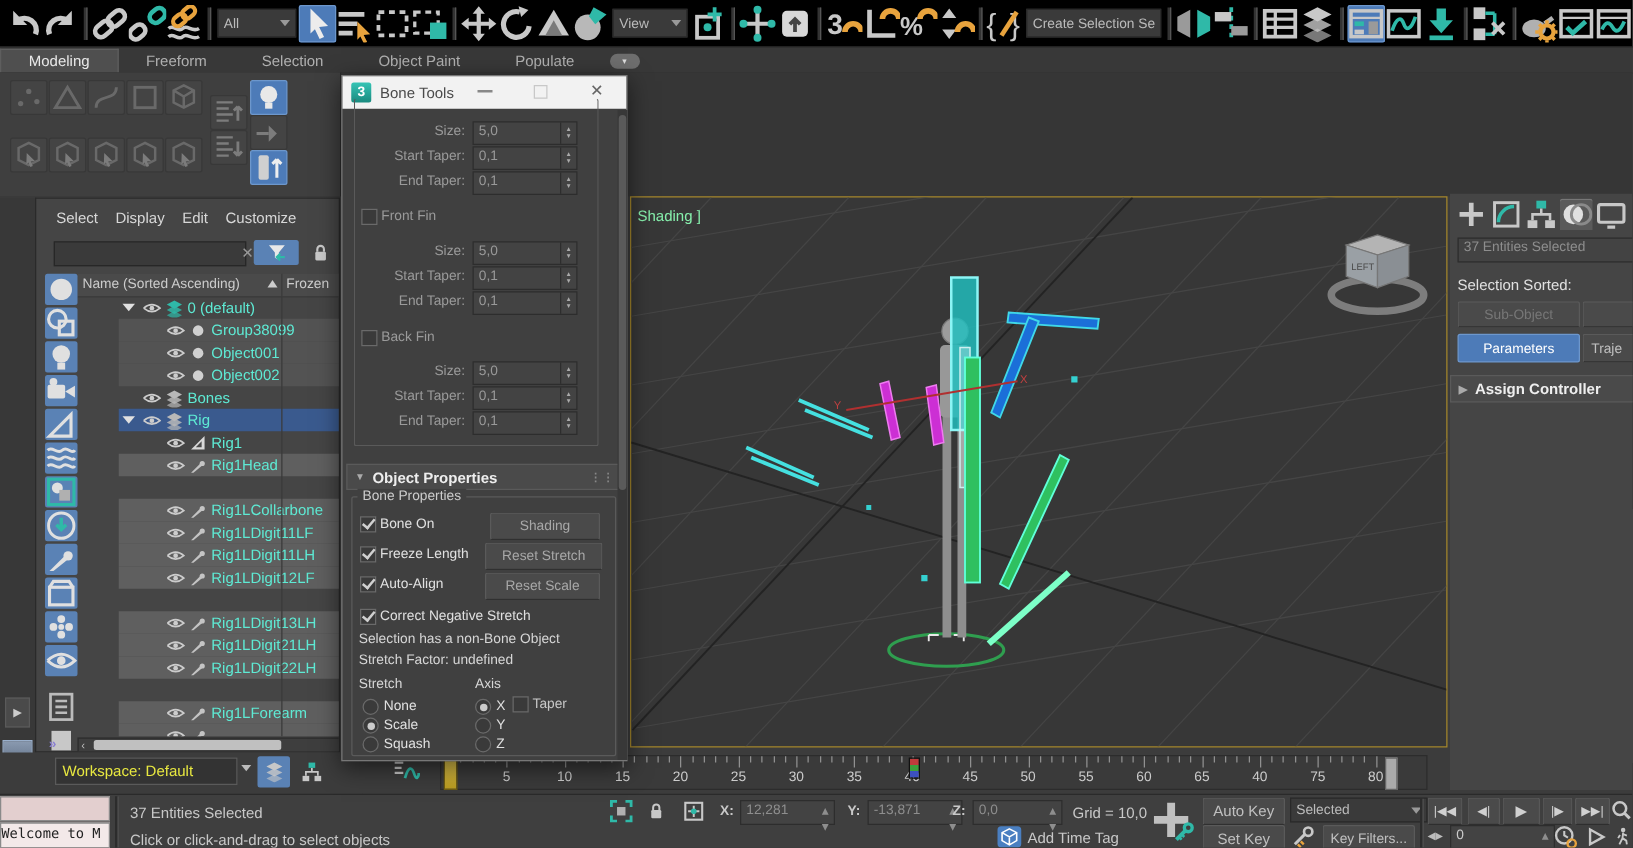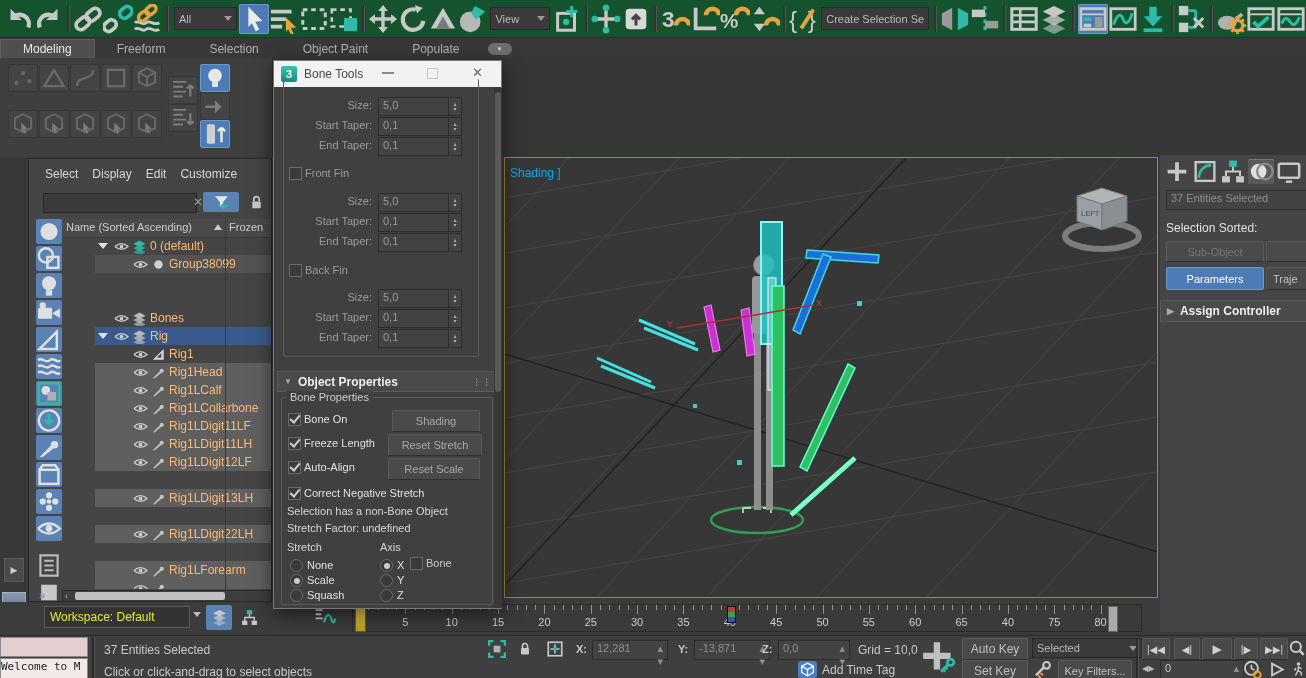--- a/index.html
+++ b/index.html
@@ -1,20 +1,20 @@
 <!DOCTYPE html>
 <html><head>
 <meta charset="utf-8">
 <style>
   html,body{margin:0;padding:0}
   body{width:1306px;height:678px;overflow:hidden;background:#3c3c3c;
        font-family:"Liberation Sans",sans-serif;font-size:12px;color:#c8c8c8;position:relative}
   .abs{position:absolute}
   
-  #toolbar{left:0;top:0;width:1306px;height:38px;background:#14532d;border-bottom:1px solid #2e2e2e;
+  #toolbar{left:0;top:0;width:1306px;height:38px;background:#000000;border-bottom:1px solid #2e2e2e;
            display:flex;align-items:center;padding-left:4px;box-sizing:border-box}
   .tbtn{width:30px;height:30px;min-width:30px;display:flex;align-items:center;justify-content:center;border-radius:2px}
   .tbtn svg{width:21px;height:21px}
   .tbtn.active{background:#4d7bb8;box-shadow:inset 0 0 0 1px #6d97cc}
   .tsep{width:2px;height:26px;min-width:2px;background:#333;border-right:1px solid #555;margin:0 3px}
   .tdd{height:21px;background:#3a3a3a;border:1px solid #292929;display:flex;align-items:center;
        justify-content:space-between;padding:0 4px;font-size:11px;color:#bbb;margin:0 2px;overflow:hidden;white-space:nowrap}
   .dda{width:0;height:0;border-left:4px solid transparent;border-right:4px solid transparent;border-top:5px solid #999;margin-left:4px}
   
   #rtabs{left:0;top:38px;width:1306px;height:20px;background:#383838;border-bottom:1px solid #2c2c2c;display:flex;align-items:flex-end}
@@ -36,21 +36,21 @@
   .mitem{margin-right:14px;color:#d8d8d8;font-size:12px}
   .srch{position:absolute;left:14px;top:34px;width:146px;height:18px;background:#3a3a3a;border:1px solid #272727;color:#ddd;font-size:11px;padding:0 3px}
   .fbtn{position:absolute;left:7px;width:26px;height:25px;display:flex;align-items:center;justify-content:center;border-radius:2px}
   .fbtn.on{background:#5a82b5}
   .fbtn svg{width:16px;height:16px}
   .hdr{position:absolute;left:33px;top:60px;width:211px;height:18px;background:#4a4a4a;border-bottom:1px solid #383838;font-size:11px;color:#ccc}
   .trow{position:absolute;left:33px;width:211px;height:18px;font-size:12px}
   .trow.hl1{background:#535353}.trow.hl2{background:#5f5f5f}.trow.sel{background:#3a5a8e}
   .ticon{position:absolute;top:2px;width:15px;height:15px}
   .ticon svg{width:14px;height:14px}
-  .tname{position:absolute;top:0;line-height:18px;color:#fdba74;white-space:nowrap}
+  .tname{position:absolute;top:0;line-height:18px;color:#5eead4;white-space:nowrap}
   .exp{position:absolute;top:6px;width:0;height:0;border-left:5px solid transparent;border-right:5px solid transparent;border-top:6px solid #e0e0e0}
   
   .btn{position:absolute;background:#4a4a4a;border:1px solid #5a5a5a;border-bottom-color:#303030;color:#c0c0c0;
        font-size:11px;display:flex;align-items:center;justify-content:center;border-radius:2px;overflow:hidden;white-space:nowrap}
   .btn.blue{background:#4d7bb8;color:#fff;border-color:#6d97cc}
   .btn.dis{color:#777}
   .cb{position:absolute;width:11px;height:11px;background:#3a3a3a;border:1px solid #6a6a6a}
   .cb.on::after{content:"";position:absolute;left:2.5px;top:-1px;width:4px;height:8px;border:solid #d0d0d0;border-width:0 2px 2px 0;transform:rotate(40deg)}
   .rd{position:absolute;width:11px;height:11px;border-radius:50%;background:#3a3a3a;border:1px solid #6a6a6a}
   .rd.on::after{content:"";position:absolute;left:2.5px;top:2.5px;width:6px;height:6px;border-radius:50%;background:#ccc}
@@ -583,20 +583,40 @@
       <div class="trow hl1" style="top: 18px;">
         <span class="ticon" style="left: 38px;"><svg viewBox="0 0 16 16" style="width:100%;height:100%">
             <path d="M1 8q7-6 14 0q-7 6-14 0" fill="none" stroke="#ccc" stroke-width="1.4"></path>
             <circle cx="8" cy="8" r="2" fill="#ccc"></circle>
           </svg></span>
         <span class="ticon" style="left: 56px;"><svg viewBox="0 0 16 16" style="width:100%;height:100%">
             <circle cx="8" cy="8" r="4.5" fill="#d0d0d0"></circle>
           </svg></span>
         <span class="tname" style="left: 74px;">Group38099</span>
       </div>
+      <div class="trow hl1" style="top: 36px;">
+        <span class="ticon" style="left: 38px;"><svg viewBox="0 0 16 16" style="width:100%;height:100%">
+            <path d="M1 8q7-6 14 0q-7 6-14 0" fill="none" stroke="#ccc" stroke-width="1.4"></path>
+            <circle cx="8" cy="8" r="2" fill="#ccc"></circle>
+          </svg></span>
+        <span class="ticon" style="left: 56px;"><svg viewBox="0 0 16 16" style="width:100%;height:100%">
+            <circle cx="8" cy="8" r="4.5" fill="#d0d0d0"></circle>
+          </svg></span>
+        <span class="tname" style="left: 74px;">Object001</span>
+      </div>
+      <div class="trow hl1" style="top: 54px;">
+        <span class="ticon" style="left: 38px;"><svg viewBox="0 0 16 16" style="width:100%;height:100%">
+            <path d="M1 8q7-6 14 0q-7 6-14 0" fill="none" stroke="#ccc" stroke-width="1.4"></path>
+            <circle cx="8" cy="8" r="2" fill="#ccc"></circle>
+          </svg></span>
+        <span class="ticon" style="left: 56px;"><svg viewBox="0 0 16 16" style="width:100%;height:100%">
+            <circle cx="8" cy="8" r="4.5" fill="#d0d0d0"></circle>
+          </svg></span>
+        <span class="tname" style="left: 74px;">Object002</span>
+      </div>
       <div class="trow sel" style="top: 90px;">
         <span class="exp" style="left: 3px;"></span>
         <span class="ticon" style="left: 19px;"><svg viewBox="0 0 16 16" style="width:100%;height:100%">
             <path d="M1 8q7-6 14 0q-7 6-14 0" fill="none" stroke="#ccc" stroke-width="1.4"></path>
             <circle cx="8" cy="8" r="2" fill="#ccc"></circle>
           </svg></span>
         <span class="ticon" style="left: 37px;"><svg viewBox="0 0 16 16" style="width:100%;height:100%">
             <g fill="#b8b8b8">
               <path d="M8 1.5L14.5 5 8 8.5 1.5 5z"></path>
               <path d="M8 6L14.5 9.5 8 13 1.5 9.5z" opacity=".85"></path>
@@ -634,85 +654,85 @@
         <span class="ticon" style="left: 38px;"><svg viewBox="0 0 16 16" style="width:100%;height:100%">
             <path d="M1 8q7-6 14 0q-7 6-14 0" fill="none" stroke="#ccc" stroke-width="1.4"></path>
             <circle cx="8" cy="8" r="2" fill="#ccc"></circle>
           </svg></span>
         <span class="ticon" style="left: 56px;"><svg viewBox="0 0 16 16" style="width:100%;height:100%">
             <path d="M2 14L10.5 5.5l1.8 1.8L4 14z" fill="#c4c4c4"></path>
             <circle cx="11.5" cy="6.2" r="2.2" fill="#c4c4c4"></circle>
           </svg></span>
         <span class="tname" style="left: 74px;">Rig1Head</span>
       </div>
-      <div class="trow hl2" style="top: 144px;">
+      <div class="trow hl2" style="top: 162px;">
         <span class="ticon" style="left: 38px;"><svg viewBox="0 0 16 16" style="width:100%;height:100%">
             <path d="M1 8q7-6 14 0q-7 6-14 0" fill="none" stroke="#ccc" stroke-width="1.4"></path>
             <circle cx="8" cy="8" r="2" fill="#ccc"></circle>
           </svg></span>
         <span class="ticon" style="left: 56px;"><svg viewBox="0 0 16 16" style="width:100%;height:100%">
             <path d="M2 14L10.5 5.5l1.8 1.8L4 14z" fill="#c4c4c4"></path>
             <circle cx="11.5" cy="6.2" r="2.2" fill="#c4c4c4"></circle>
           </svg></span>
-        <span class="tname" style="left: 74px;">Rig1LCalf</span>
-      </div>
-      <div class="trow hl2" style="top: 162px;">
+        <span class="tname" style="left: 74px;">Rig1LCollarbone</span>
+      </div>
+      <div class="trow hl2" style="top: 180px;">
         <span class="ticon" style="left: 38px;"><svg viewBox="0 0 16 16" style="width:100%;height:100%">
             <path d="M1 8q7-6 14 0q-7 6-14 0" fill="none" stroke="#ccc" stroke-width="1.4"></path>
             <circle cx="8" cy="8" r="2" fill="#ccc"></circle>
           </svg></span>
         <span class="ticon" style="left: 56px;"><svg viewBox="0 0 16 16" style="width:100%;height:100%">
             <path d="M2 14L10.5 5.5l1.8 1.8L4 14z" fill="#c4c4c4"></path>
             <circle cx="11.5" cy="6.2" r="2.2" fill="#c4c4c4"></circle>
           </svg></span>
-        <span class="tname" style="left: 74px;">Rig1LCollarbone</span>
-      </div>
-      <div class="trow hl2" style="top: 180px;">
+        <span class="tname" style="left: 74px;">Rig1LDigit11LF</span>
+      </div>
+      <div class="trow hl2" style="top: 198px;">
         <span class="ticon" style="left: 38px;"><svg viewBox="0 0 16 16" style="width:100%;height:100%">
             <path d="M1 8q7-6 14 0q-7 6-14 0" fill="none" stroke="#ccc" stroke-width="1.4"></path>
             <circle cx="8" cy="8" r="2" fill="#ccc"></circle>
           </svg></span>
         <span class="ticon" style="left: 56px;"><svg viewBox="0 0 16 16" style="width:100%;height:100%">
             <path d="M2 14L10.5 5.5l1.8 1.8L4 14z" fill="#c4c4c4"></path>
             <circle cx="11.5" cy="6.2" r="2.2" fill="#c4c4c4"></circle>
           </svg></span>
-        <span class="tname" style="left: 74px;">Rig1LDigit11LF</span>
-      </div>
-      <div class="trow hl2" style="top: 198px;">
+        <span class="tname" style="left: 74px;">Rig1LDigit11LH</span>
+      </div>
+      <div class="trow hl2" style="top: 216px;">
         <span class="ticon" style="left: 38px;"><svg viewBox="0 0 16 16" style="width:100%;height:100%">
             <path d="M1 8q7-6 14 0q-7 6-14 0" fill="none" stroke="#ccc" stroke-width="1.4"></path>
             <circle cx="8" cy="8" r="2" fill="#ccc"></circle>
           </svg></span>
         <span class="ticon" style="left: 56px;"><svg viewBox="0 0 16 16" style="width:100%;height:100%">
             <path d="M2 14L10.5 5.5l1.8 1.8L4 14z" fill="#c4c4c4"></path>
             <circle cx="11.5" cy="6.2" r="2.2" fill="#c4c4c4"></circle>
           </svg></span>
-        <span class="tname" style="left: 74px;">Rig1LDigit11LH</span>
-      </div>
-      <div class="trow hl2" style="top: 216px;">
+        <span class="tname" style="left: 74px;">Rig1LDigit12LF</span>
+      </div>
+      <div class="trow hl2" style="top: 252px;">
         <span class="ticon" style="left: 38px;"><svg viewBox="0 0 16 16" style="width:100%;height:100%">
             <path d="M1 8q7-6 14 0q-7 6-14 0" fill="none" stroke="#ccc" stroke-width="1.4"></path>
             <circle cx="8" cy="8" r="2" fill="#ccc"></circle>
           </svg></span>
         <span class="ticon" style="left: 56px;"><svg viewBox="0 0 16 16" style="width:100%;height:100%">
             <path d="M2 14L10.5 5.5l1.8 1.8L4 14z" fill="#c4c4c4"></path>
             <circle cx="11.5" cy="6.2" r="2.2" fill="#c4c4c4"></circle>
           </svg></span>
-        <span class="tname" style="left: 74px;">Rig1LDigit12LF</span>
-      </div>
-      <div class="trow hl2" style="top: 252px;">
+        <span class="tname" style="left: 74px;">Rig1LDigit13LH</span>
+      </div>
+      <div class="trow hl2" style="top: 270px;">
         <span class="ticon" style="left: 38px;"><svg viewBox="0 0 16 16" style="width:100%;height:100%">
             <path d="M1 8q7-6 14 0q-7 6-14 0" fill="none" stroke="#ccc" stroke-width="1.4"></path>
             <circle cx="8" cy="8" r="2" fill="#ccc"></circle>
           </svg></span>
         <span class="ticon" style="left: 56px;"><svg viewBox="0 0 16 16" style="width:100%;height:100%">
             <path d="M2 14L10.5 5.5l1.8 1.8L4 14z" fill="#c4c4c4"></path>
             <circle cx="11.5" cy="6.2" r="2.2" fill="#c4c4c4"></circle>
           </svg></span>
-        <span class="tname" style="left: 74px;">Rig1LDigit13LH</span>
+        <span class="tname" style="left: 74px;">Rig1LDigit21LH</span>
       </div>
       <div class="trow hl2" style="top: 288px;">
         <span class="ticon" style="left: 38px;"><svg viewBox="0 0 16 16" style="width:100%;height:100%">
             <path d="M1 8q7-6 14 0q-7 6-14 0" fill="none" stroke="#ccc" stroke-width="1.4"></path>
             <circle cx="8" cy="8" r="2" fill="#ccc"></circle>
           </svg></span>
         <span class="ticon" style="left: 56px;"><svg viewBox="0 0 16 16" style="width:100%;height:100%">
             <path d="M2 14L10.5 5.5l1.8 1.8L4 14z" fill="#c4c4c4"></path>
             <circle cx="11.5" cy="6.2" r="2.2" fill="#c4c4c4"></circle>
           </svg></span>
@@ -824,21 +844,21 @@
     <rect x="188" y="246" width="4" height="4" fill="#35d0d0"></rect>
 
     <g>
       <ellipse cx="597" cy="78" rx="37" ry="13" fill="none" stroke="#8a8a8a" stroke-width="6" opacity="0.85"></ellipse>
       <polygon points="572,38 597,30 622,38 597,46" fill="#b4b4b4" stroke="#777"></polygon>
       <polygon points="572,38 597,46 597,72 572,63" fill="#9aa0a5" stroke="#777"></polygon>
       <polygon points="597,46 622,38 622,63 597,72" fill="#8a8f94" stroke="#777"></polygon>
       <text x="576" y="58" font-size="7.5" fill="#4a4a4a">LEFT</text>
     </g>
   </svg>
-  <div class="abs" style="left:5px;top:8px;color:#0ea5e9;font-size:12px">Shading ]</div>
+  <div class="abs" style="left:5px;top:8px;color:#86efac;font-size:12px">Shading ]</div>
 </div>
 
 <div id="cpanel" class="abs">
   <div class="abs" style="left:0;top:0;width:146px;height:32px" id="cptabs">
       <div class="ptab" style="left: 4px;">
         <svg viewBox="0 0 16 16" style="width:100%;height:100%">
           <path d="M8 2v12M2 8h12" stroke="#c8c8c8" stroke-width="2.4"></path>
         </svg>
       </div>
       <div class="ptab" style="left: 32px;">
@@ -1211,17 +1231,17 @@
       <div class="rd" style="left: 16px; top: 528px;"></div>
       <div class="lbl" style="left: 33px; top: 528px; color: rgb(224, 224, 224);">Squash</div>
       <div class="rd on" style="left: 106px; top: 498px;"></div>
       <div class="lbl" style="left: 123px; top: 498px; color: rgb(224, 224, 224);">X</div>
       <div class="rd" style="left: 106px; top: 513px;"></div>
       <div class="lbl" style="left: 123px; top: 513px; color: rgb(224, 224, 224);">Y</div>
       <div class="rd" style="left: 106px; top: 528px;"></div>
       <div class="lbl" style="left: 123px; top: 528px; color: rgb(224, 224, 224);">Z</div>
     </div>
   <div class="cb" style="left:136px;top:496px"></div>
-  <div class="lbl" style="left:152px;top:496px">Bone</div>
+  <div class="lbl" style="left:152px;top:496px">Taper</div>
   <div class="abs" style="left:220px;top:27px;width:8px;height:520px;background:#383838">
     <div class="abs" style="left:1px;top:4px;width:6px;height:300px;background:#5a5a5a;border-radius:3px"></div>
   </div>
 </div>
 
 </body></html>

